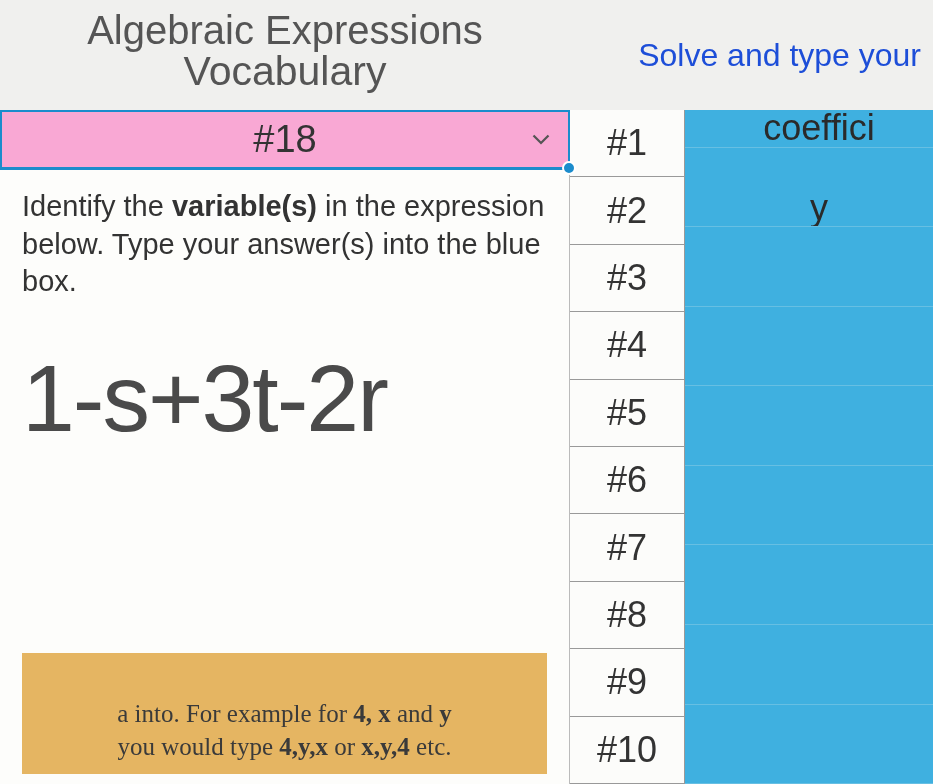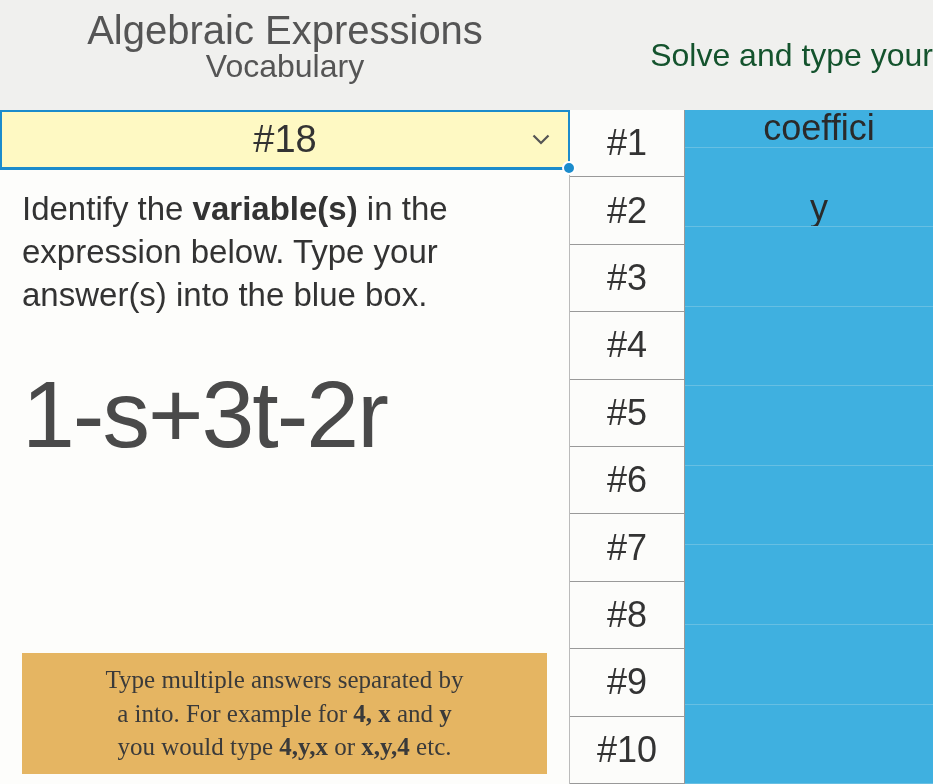--- a/index.html
+++ b/index.html
@@ -19,47 +19,47 @@
       flex: 0 0 570px;
       text-align: center;
       padding: 8px 0;
     }
     .header-title1 {
       font-size: 40px;
       color: #555;
       font-weight: 400;
     }
     .header-title2 {
-      font-size: 32px;
+      font-size: 41px;
       color: #555;
       font-weight: 400;
       margin-top: -5px;
     }
     .header-right {
       flex: 1;
       display: flex;
       align-items: center;
       justify-content: flex-end;
       font-size: 32px;
-      color: #14532d;
-      padding-right: 0;
+      color: #1d4ed8;
+      padding-right: 12px;
       overflow: hidden;
       white-space: nowrap;
     }
     .content {
       display: flex;
       height: calc(784px - 110px);
     }
     .left-panel {
       flex: 0 0 570px;
       display: flex;
       flex-direction: column;
     }
     .cell-header {
-      background: #fef9c3;
+      background: #f9a8d4;
       color: #333;
       height: 60px;
       display: flex;
       align-items: center;
       justify-content: center;
       font-size: 38px;
       position: relative;
       border: 2px solid #1b8ccc;
       border-bottom: 3px solid #1b8ccc;
     }
@@ -89,21 +89,21 @@
     }
     .question-box {
       background: #fdfdfb;
       flex: 1;
       padding: 18px 22px 10px 22px;
       border-right: 1px solid #bbb;
       display: flex;
       flex-direction: column;
     }
     .question-text {
-      font-size: 33px;
+      font-size: 29px;
       color: #333;
       line-height: 1.3;
       font-family: 'Segoe UI', Arial, sans-serif;
     }
     .question-text b { font-weight: 700; }
     .expression {
       font-size: 95px;
       color: #4a4a4a;
       margin: 50px 0 32px 0;
       font-family: 'Segoe UI', Arial, sans-serif;
@@ -187,21 +187,21 @@
           </svg>
       </span>
       <span class="selection-handle"></span>
     </div>
     <div class="question-box">
       <div class="question-text">
         <span>Identify the </span><b>variable(s)</b><span> in the expression below. Type your answer(s) into the blue box.</span>
       </div>
       <div class="expression">1-s+3t-2r</div>
       <div class="hint-box">
-        <span>Type multiple answers separated by</span><br>
+        <br>
         <span>a into. For example for </span><b>4,</b><b> x </b><span>and </span><b>y</b><br>
         <span>you would type </span><b>4,y,x</b><span> or </span><b>x,y,4</b><span> etc.</span>
       </div>
     </div>
   </div>
 
   <div class="right-panel">
     <div class="num-col">
       <div class="row-cell">#1</div>
       <div class="row-cell">#2</div>

